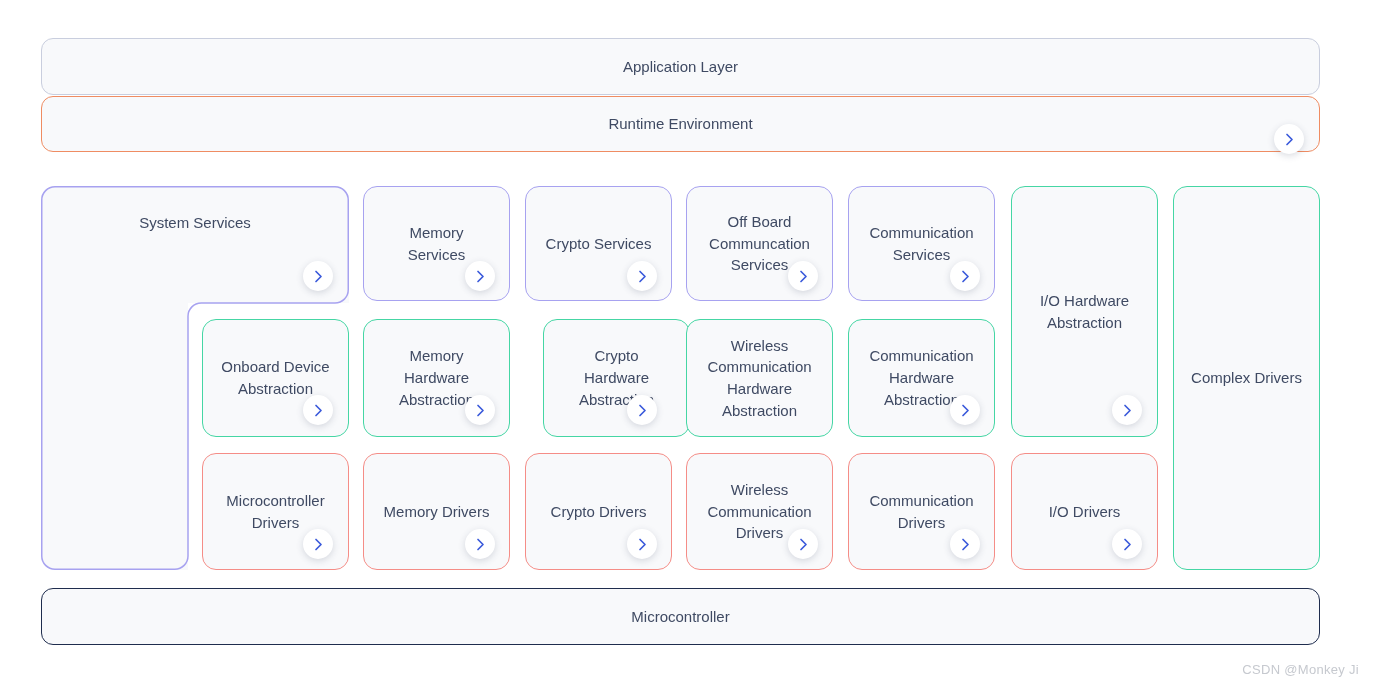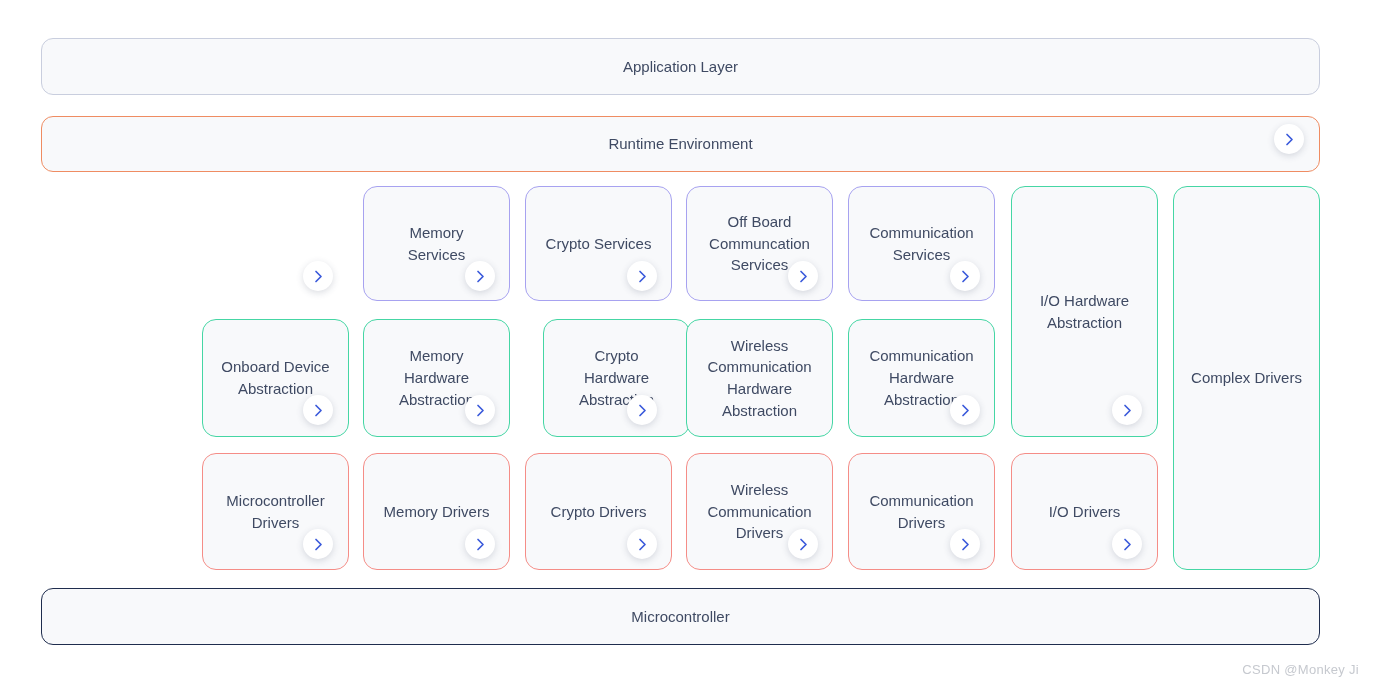--- a/index.html
+++ b/index.html
@@ -91,29 +91,41 @@
 </style>
 </head>
 <body>
 
 <div id="stage">
 
   <div class="box banner b-grey" style="left:41px;top:38px;width:1279px;height:57px;">
     <span class="label">Application Layer</span>
   </div>
 
-  <div class="box banner b-orange" style="left:41px;top:116px;width:1279px;height:56px;">
+  <div class="box banner b-orange" style="left:41px;top:96px;width:1279px;height:56px;">
     <span class="label">Runtime Environment</span>
   </div>
   <div class="chev" style="left:1274px;top:124px;">
     <svg width="13" height="13" viewBox="0 0 13 13">
       <path d="M4 1.5 L9 6.5 L4 11.5" fill="none" stroke="#3b5bdb" stroke-width="1.7" stroke-linecap="round" stroke-linejoin="round"></path>
     </svg>
   </div>
 
+  <div id="sys-services">
+    <div class="sys-fill"></div>
+    <svg class="sys-stroke" width="308" height="384" viewBox="0 0 308 384">
+      <path d="M14,0.75 H294 A13.25,13.25 0 0 1 307.25,14 V103.75
+               A13.25,13.25 0 0 1 294,117 H160.25
+               A13.25,13.25 0 0 0 147,130.25 V370
+               A13.25,13.25 0 0 1 133.75,383.25 H14
+               A13.25,13.25 0 0 1 0.75,370 V14
+               A13.25,13.25 0 0 1 14,0.75 Z" fill="none" stroke="#a7a2f0" stroke-width="1.5"></path>
+    </svg>
+    <div class="sys-label">System Services</div>
+  </div>
   <div class="chev" style="left:303px;top:261px;">
     <svg width="13" height="13" viewBox="0 0 13 13">
       <path d="M4 1.5 L9 6.5 L4 11.5" fill="none" stroke="#3b5bdb" stroke-width="1.7" stroke-linecap="round" stroke-linejoin="round"></path>
     </svg>
   </div>
 
   <div class="box b-purple" style="left:363px;top:186px;width:147px;height:115px;">
     <span class="label">Memory
 Services</span>
   </div>

